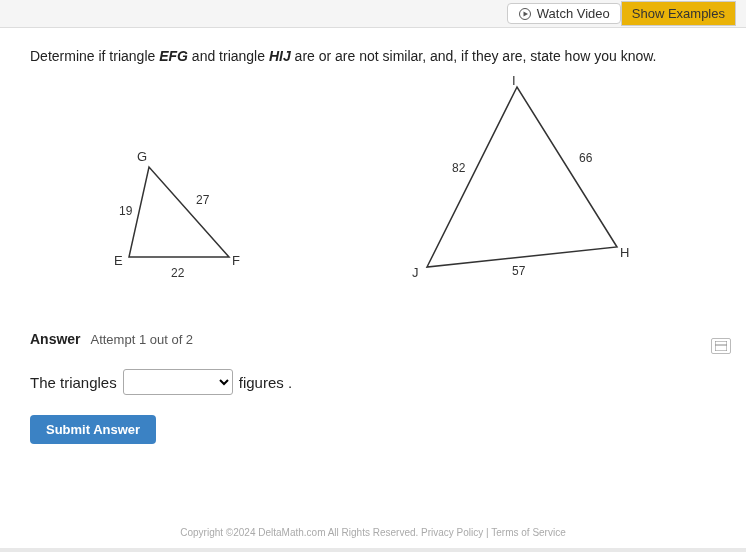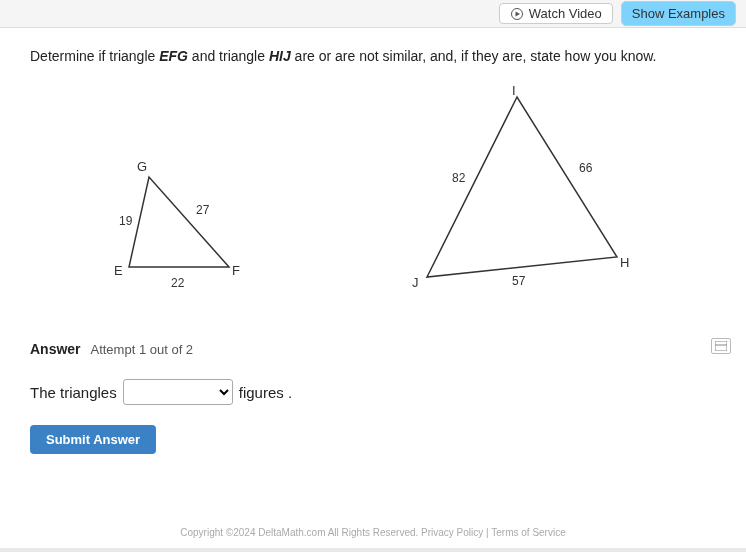--- a/index.html
+++ b/index.html
@@ -10,21 +10,21 @@
       min-height: 552px;
       position: relative;
     }
     .top-bar {
       background: #f5f5f5;
       border-bottom: 1px solid #ddd;
       display: flex;
       justify-content: flex-end;
       align-items: center;
       padding: 4px 10px;
-      gap: 8px;
+      gap: 0;
       height: 28px;
     }
     .watch-video-btn {
       display: flex;
       align-items: center;
       gap: 5px;
       background: white;
       border: 1px solid #ccc;
       border-radius: 4px;
       padding: 2px 10px;
@@ -33,40 +33,40 @@
       color: #333;
     }
     .play-icon {
       width: 14px;
       height: 14px;
       display: inline-flex;
       align-items: center;
       justify-content: center;
     }
     .show-examples-btn {
-      background: #7dd3fc;
+      background: #eab308;
       border: 1px solid #ccc;
-      border-radius: 5px;
+      border-radius: 0;
       padding: 4px 10px;
       font-size: 13px;
       cursor: pointer;
       color: #333;
     }
     .main-content {
       background: white;
       margin: 0;
       padding: 18px 30px 20px 30px;
       min-height: 520px;
       position: relative;
     }
     .problem-text {
       font-size: 14px;
       line-height: 1.5;
       color: #222;
-      margin-bottom: 20px;
+      margin-bottom: 10px;
     }
     .problem-text em {
       font-style: italic;
       font-weight: bold;
     }
     .diagrams-area {
       display: flex;
       justify-content: space-around;
       align-items: flex-end;
       margin-bottom: 30px;

